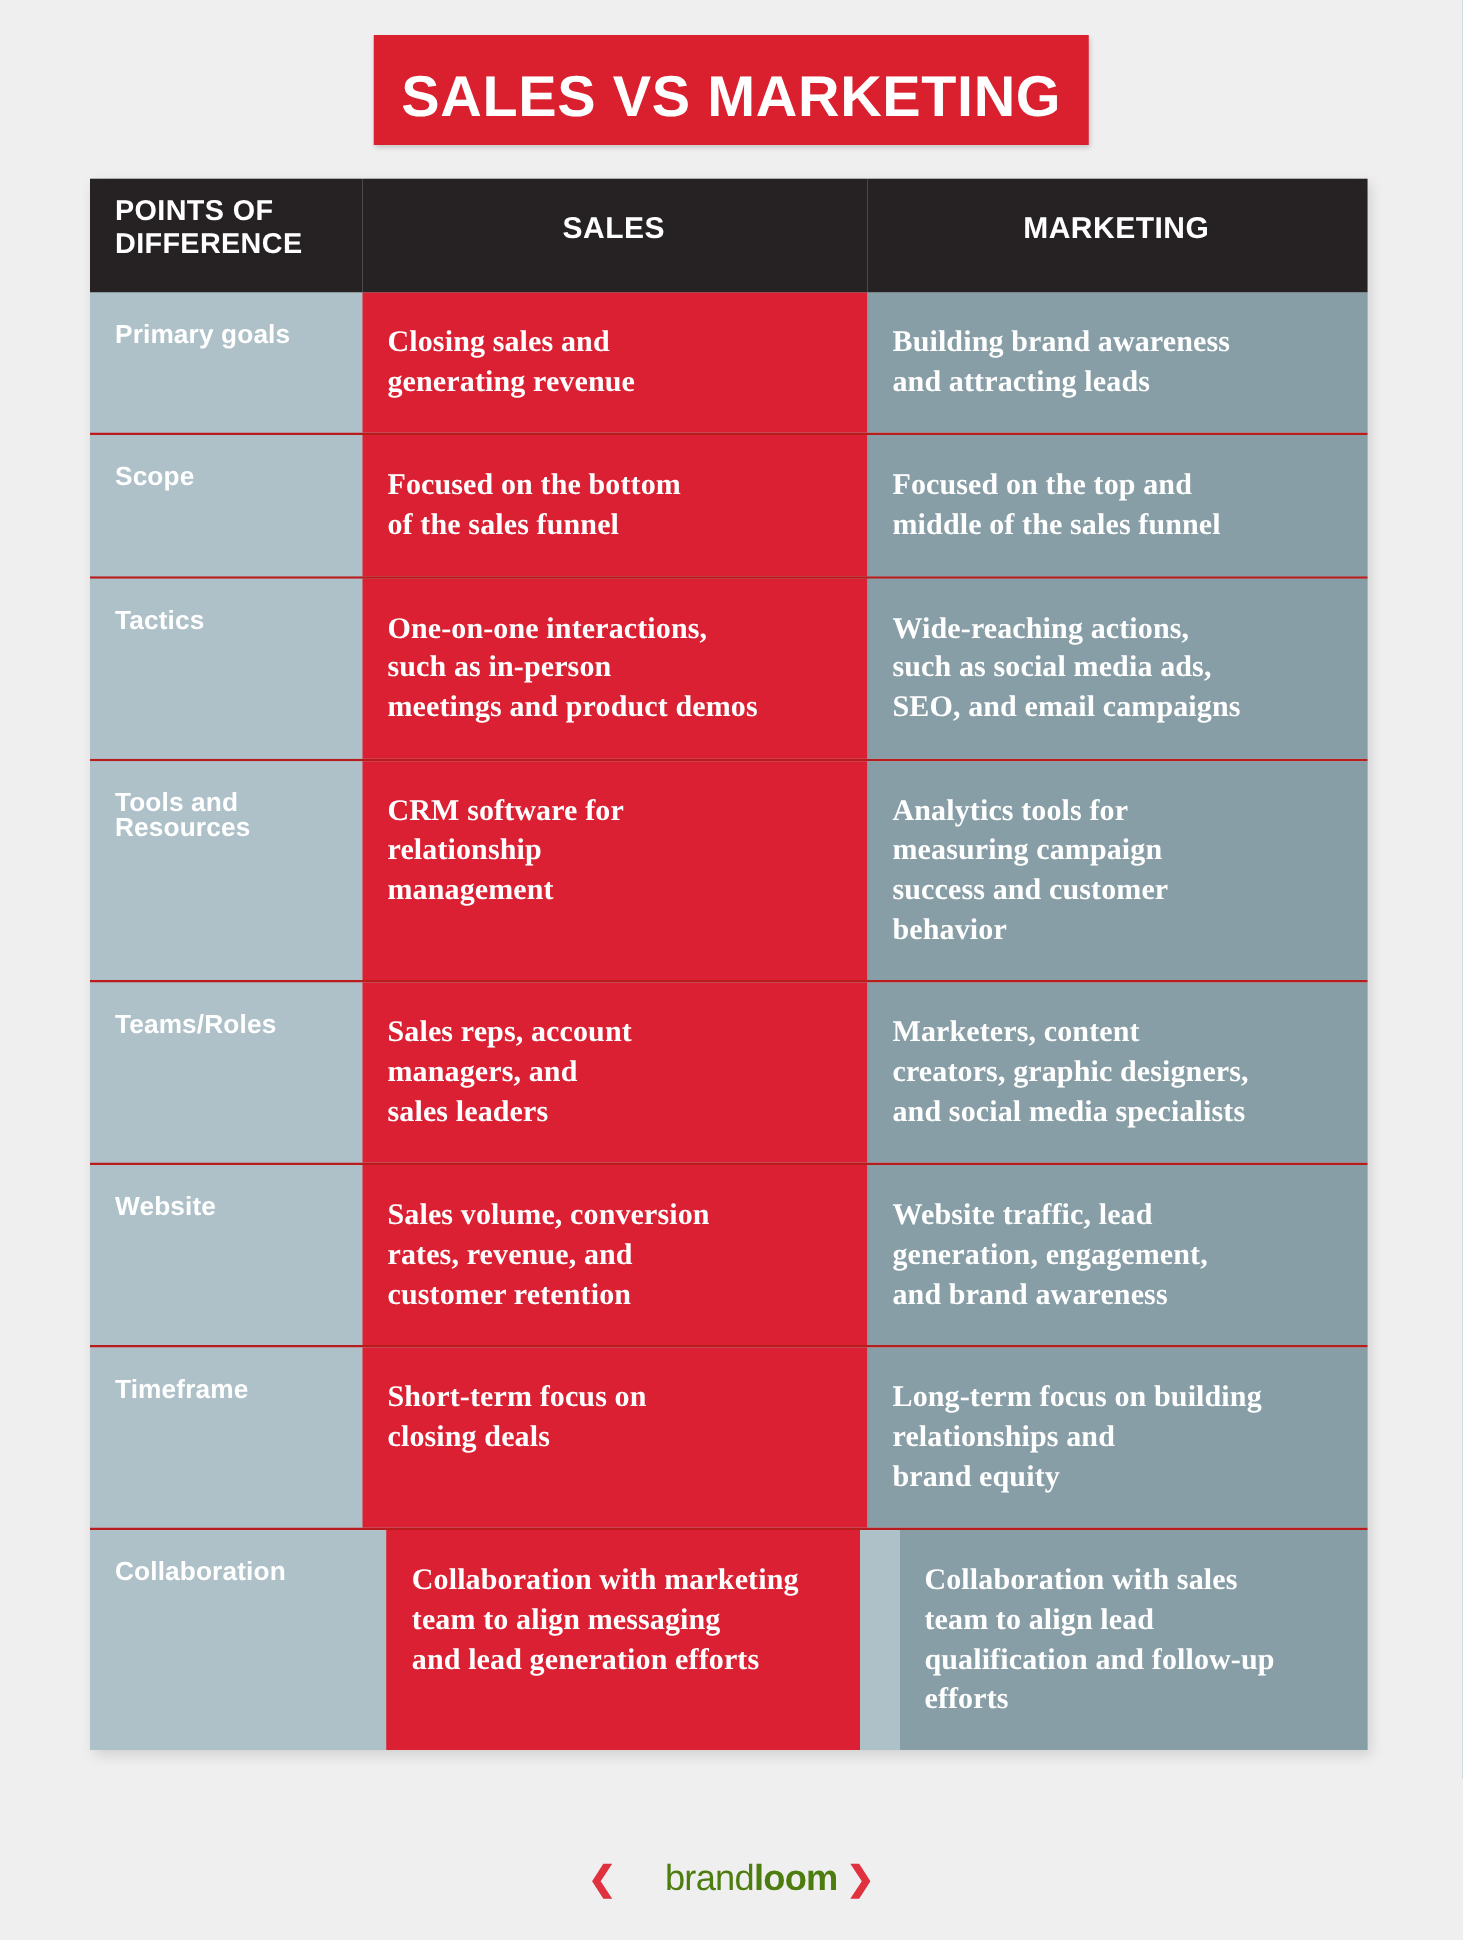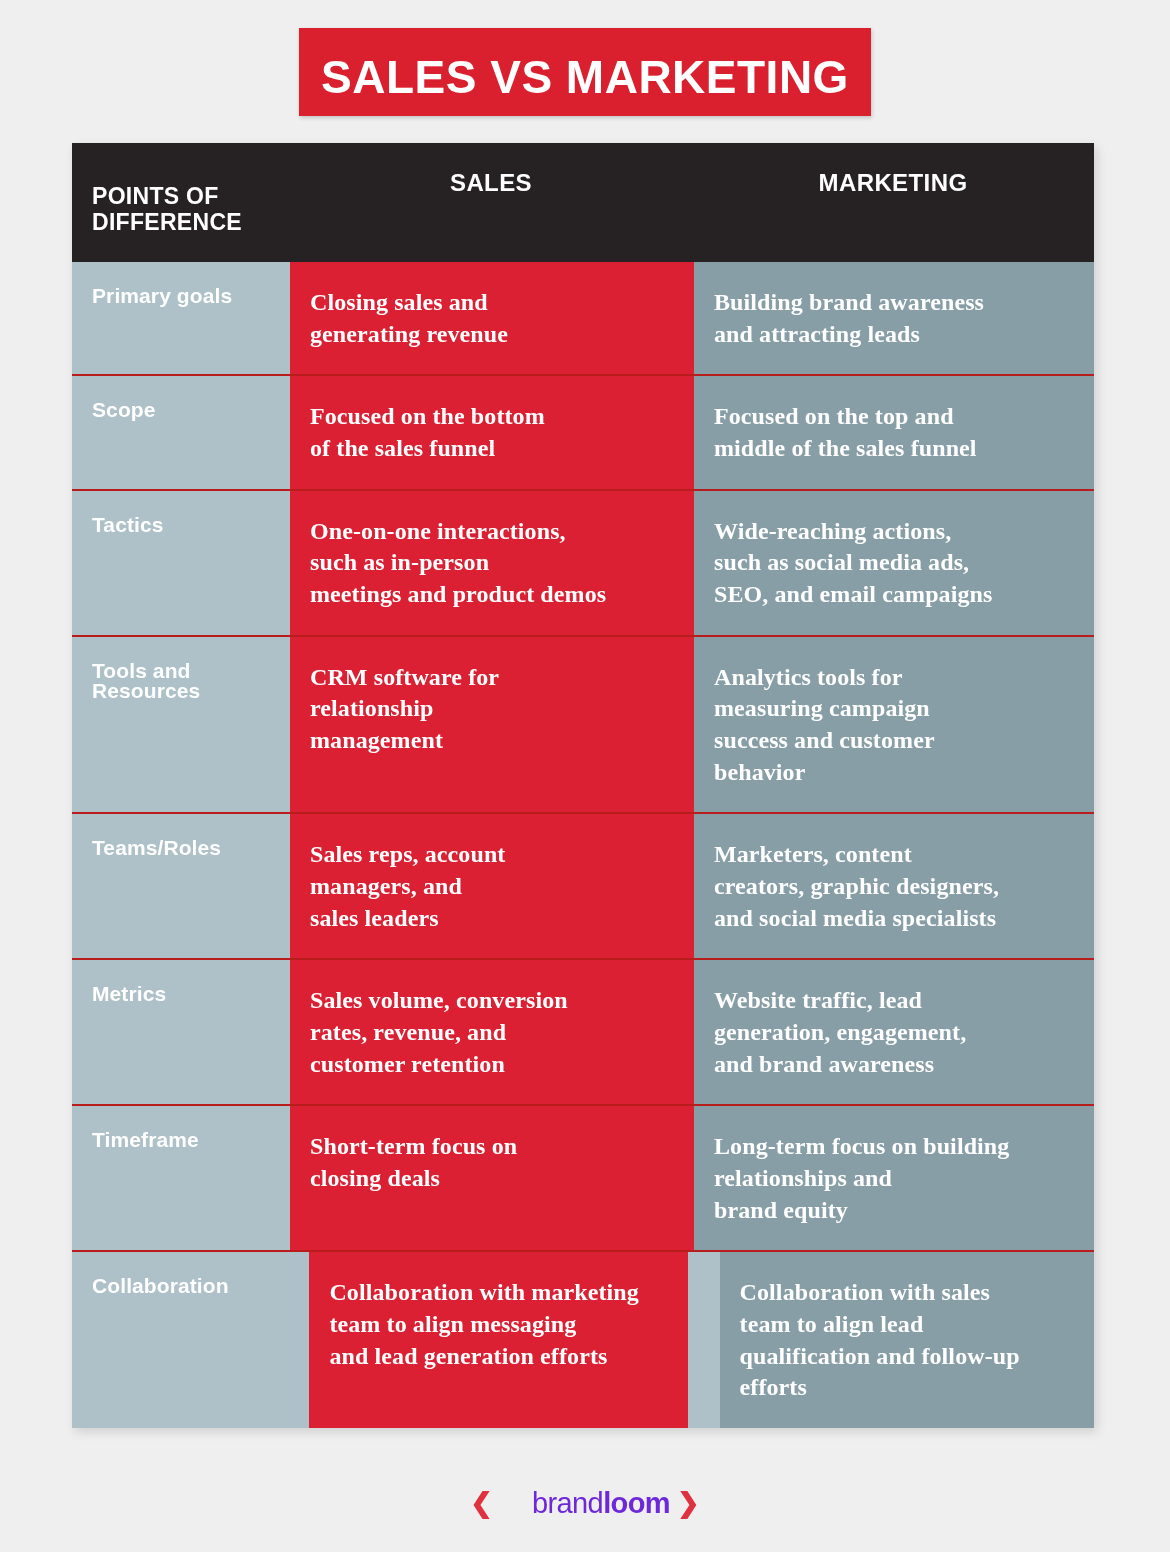--- a/index.html
+++ b/index.html
@@ -77,21 +77,21 @@
     line-height: 1.15;
     letter-spacing: 0.3px;
     text-align: left;
     white-space: pre-line;
   }
   .hdr-center {
     text-align: center;
     font-size: 24px;
     letter-spacing: 0.4px;
   }
-  .header-row .c1 { padding-top: 40px; }
+  .header-row .c1 { padding-top: 12px; }
 
   
   .label-text {
     color: #ffffff;
     font-size: 21px;
     font-weight: bold;
     line-height: 0.95;
     white-space: pre-line;
     letter-spacing: 0.1px;
   }
@@ -122,21 +122,21 @@
   }
   .chev {
     color: #e0313f;
     font-size: 27px;
     font-weight: bold;
     line-height: 1;
     display: inline-block;
   }
   .logo-word {
     font-size: 29px;
-    color: #6d28d9;
+    color: #4d7c0f;
     line-height: 1;
     letter-spacing: -0.6px;
     margin-left: 32px;
   }
   .logo-word .light { font-weight: normal; }
   .logo-word .heavy { font-weight: bold; }
 </style>
 </head>
 <body>
 
@@ -232,21 +232,21 @@
     </div>
     <div class="cell c3">
       <div class="body-text">Marketers, content
 creators, graphic designers,
 and social media specialists</div>
     </div>
   </div>
 
   <div class="row">
     <div class="cell c1">
-      <div class="label-text">Metrics</div>
+      <div class="label-text">Website</div>
     </div>
     <div class="cell c2">
       <div class="body-text">Sales volume, conversion
 rates, revenue, and
 customer retention</div>
     </div>
     <div class="cell c3">
       <div class="body-text">Website traffic, lead
 generation, engagement,
 and brand awareness</div>

